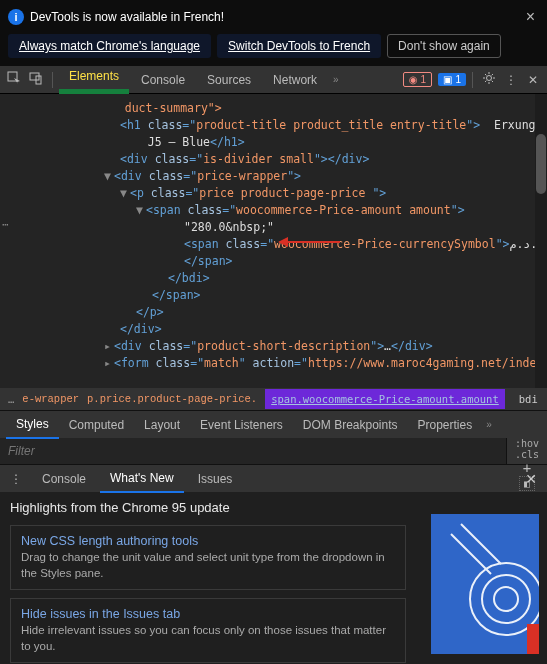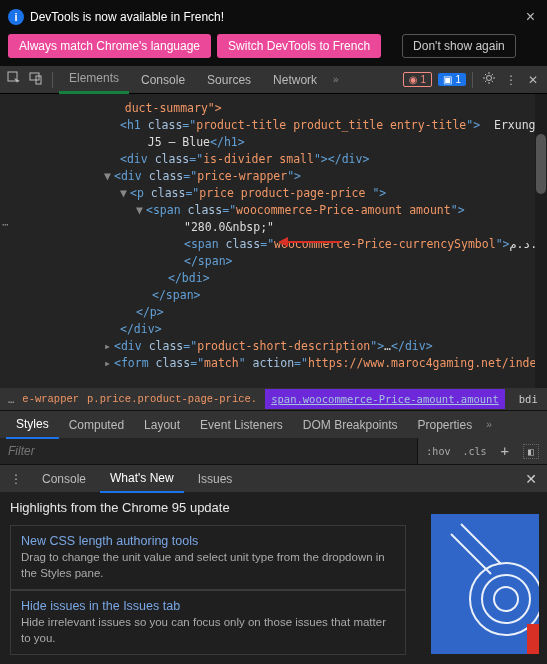--- a/index.html
+++ b/index.html
@@ -34,35 +34,35 @@
   .banner-close {
     color: #bbb; font-size: 16px; cursor: pointer;
     padding: 0 4px;
   }
   .banner-row1 .spacer { flex: 1; }
   .banner-row2 { display: flex; gap: 6px; margin-top: 4px; }
   .btn {
     border-radius: 3px; padding: 4px 10px; font-size: 12px;
     cursor: pointer; border: 1px solid transparent;
   }
-  .btn-primary { background: #ec4899; color: #fff; }
-  .btn-secondary { background: transparent; border-color: #555; color: #ccc; margin-left: 15px; }
+  .btn-primary { background: #0f172a; color: #fff; text-decoration: underline; }
+  .btn-secondary { background: transparent; border-color: #555; color: #ccc; }
 
   
   .tabbar {
     display: flex; align-items: center; background: #333;
     border-bottom: 1px solid #000; height: 28px;
     padding: 0 4px; gap: 2px;
   }
   .tabbar .icon { width: 20px; text-align: center; color: #bbb; cursor: pointer; }
   .tabbar .sep { width: 1px; background: #555; height: 16px; margin: 0 4px; }
   .tab {
     padding: 6px 10px; color: #bbb; cursor: pointer; font-size: 12px;
   }
-  .tab.active { color: #a3a3a3; border-bottom: 4px solid #15803d; }
+  .tab.active { color: #fde047; border-bottom: 8px solid #15803d; }
   .tab-spacer { flex: 1; }
   .badge {
     display: inline-flex; align-items: center; gap: 3px;
     border-radius: 2px; padding: 1px 5px; font-size: 10px;
   }
   .badge-red { border: 1px solid #f28b82; color: #f28b82; }
   .badge-blue { background: #1a73e8; color: #fff; }
   .chev { color: #888; font-size: 10px; padding: 0 4px; }
 
   
@@ -139,23 +139,23 @@
     background: #242424; display: flex; align-items: center;
     height: 26px;
   }
   .filter-input {
     flex: 1; background: transparent; border: none;
     color: #aaa; font-size: 12px; padding: 4px 8px; font-style: italic;
     outline: none;
   }
   .filter-ctrls {
     background: #333; display: flex; align-items: center;
-    gap: 12px; padding: 0 8px; height: 100%;
+    gap: 0; padding: 0 8px; height: 100%;
     border-left: 1px solid #111;
-    font-family: Menlo, Consolas, monospace; font-size: 10px;
+    font-family: Menlo, Consolas, monospace; font-size: 10px; flex-direction: column;
   }
   .filter-pill { border: 1px dotted #666; padding: 1px 4px; color: #bbb; }
   .plus { color: #bbb; font-size: 14px; padding: 0 2px; }
 
   
   .drawer-tabs {
     background: #333; display: flex; align-items: center;
     height: 28px; padding: 0 4px; gap: 4px;
     border-top: 1px solid #111;
   }
@@ -163,21 +163,21 @@
   .dtab { padding: 6px 10px; color: #bbb; cursor: pointer; font-size: 12px; }
   .dtab.active { color: #fff; border-bottom: 2px solid #1a73e8; }
   .vdots { color: #bbb; padding: 0 6px; }
 
   .drawer-body {
     background: #1f1f1f; padding: 8px 10px 10px 10px;
     height: 190px;
   }
   .heading { color: #e8e8e8; font-size: 13px; margin-bottom: 10px; }
   .card {
-    border: 1px solid #3a3a3a; padding: 8px 10px; 
+    border: 1px solid #3a3a3a; padding: 8px 10px; margin-bottom: 8px;
     width: 396px;
   }
   .card-title { color: #7aa7e6; font-size: 12.5px; margin-bottom: 2px; }
   .card-text { color: #aaa; font-size: 11.5px; line-height: 1.35; }
   .thumb {
     position: absolute; right: 8px; bottom: 10px;
     width: 108px; height: 140px;
     background: linear-gradient(135deg, #3571d4, #2a5fb8);
     overflow: hidden;
   }

